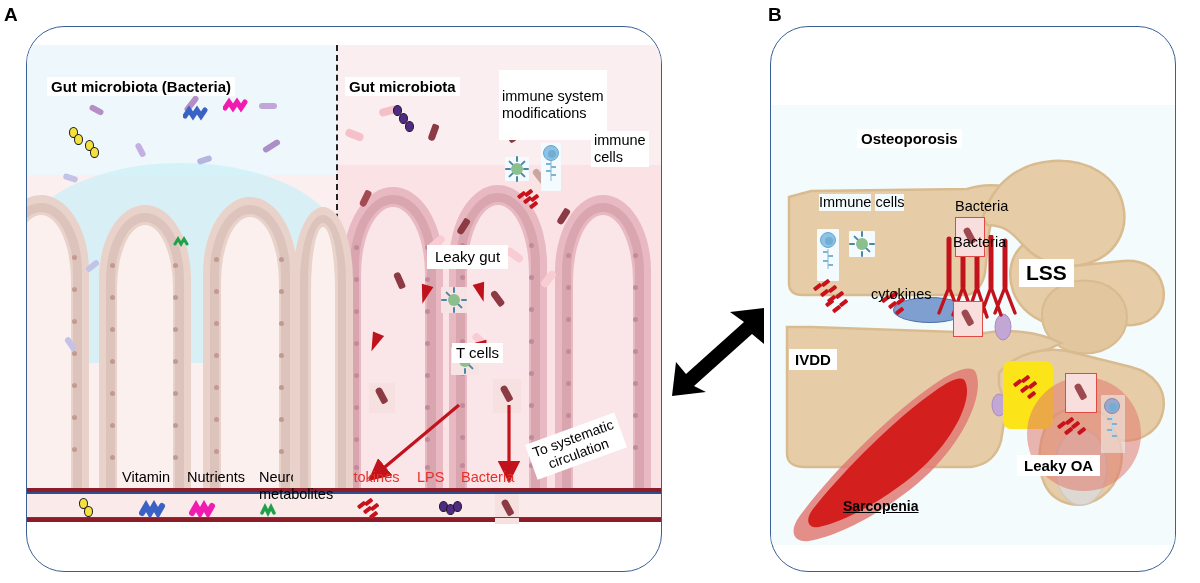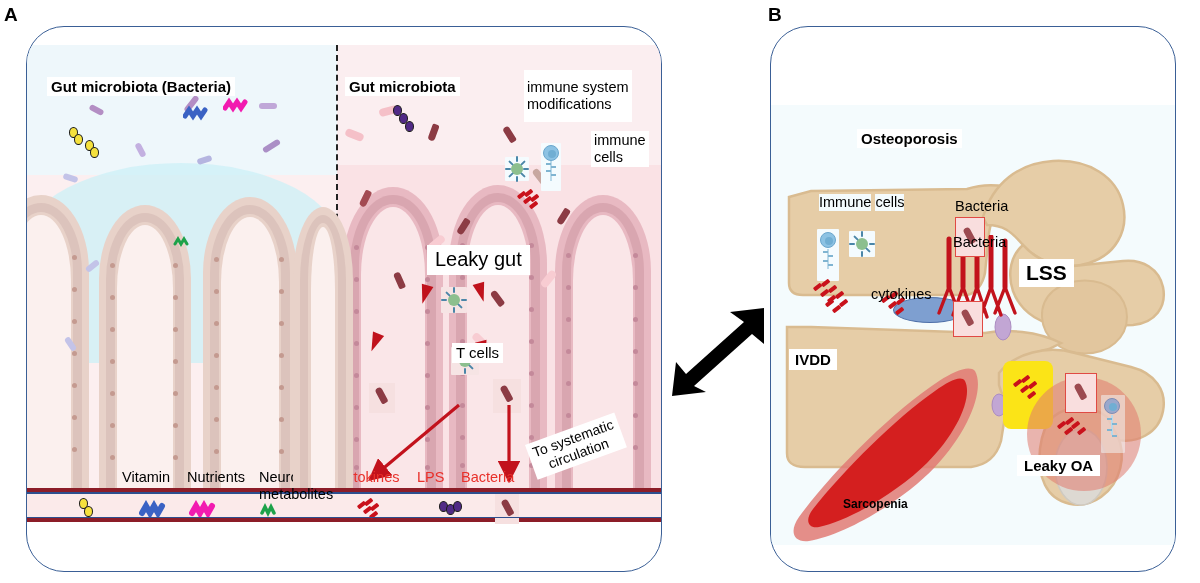--- a/index.html
+++ b/index.html
@@ -530,31 +530,31 @@
         <marker id="rh2" markerWidth="7" markerHeight="7" refX="5" refY="3.5" orient="auto">
           <polygon points="0 0, 7 3.5, 0 7" fill="#c2121c"></polygon>
         </marker>
       </defs>
       <line x1="16" y1="2" x2="16" y2="74" stroke="#c2121c" stroke-width="3.2" marker-end="url(#rh2)"></line>
     </svg>
 
     <div class="heading" style="left:20px; top:50px;">Gut microbiota (Bacteria)</div>
     <div class="heading" style="left:318px; top:50px;">Gut microbiota</div>
 
-    <div class="lbl" style="left:472px; top:43px; padding:9px 3px;margin-left:25px;">
+    <div class="lbl" style="left:472px; top:43px; padding:18px 3px;">
       <div>immune system</div>
       <div>modifications</div>
     </div>
 
     <div class="lbl" style="left:564px; top:104px; padding:1px 3px;">
       <div>immune</div>
       <div>cells</div>
     </div>
 
-    <div class="lbl" style="left:400px; top:218px; padding:3px 8px; font-size:20px;">Leaky gut</div>
+    <div class="lbl" style="left:400px; top:218px; padding:3px 8px; font-size:15px;">Leaky gut</div>
 
     <div class="lbl" style="left:425px; top:316px; padding:1px 4px; font-size:15px;">T cells</div>
 
     <div class="circ-label" style="left:498px; top:418px;">
       <div>To systematic</div>
       <div>circulation</div>
     </div>
 
     <div class="lbl plain" style="left:95px; top:442px;">Vitamin</div>
     <div class="lbl plain" style="left:160px; top:442px;">Nutrients</div>
@@ -725,17 +725,17 @@
 
       <div class="blbl norm" style="left:178px; top:128px; background:transparent;">Bacteria</div>
       <div class="blbl norm" style="left:180px; top:92px; background:transparent;">Bacteria</div>
 
       <div class="blbl" style="left:248px; top:154px; font-size:21px; padding:2px 7px;">LSS</div>
 
       <div class="blbl" style="left:18px; top:244px; font-size:15px; padding:2px 6px;">IVDD</div>
 
       <div class="blbl" style="left:246px; top:350px; font-size:15px; padding:2px 7px;">Leaky OA</div>
 
-      <div class="blbl" style="left:68px; top:392px; font-size:12px; background:transparent;">Sarcopenia</div>
+      <div class="blbl" style="left:68px; top:392px; font-size:14px; background:transparent;text-decoration:underline;">Sarcopenia</div>
     </div>
   </div>
 
 </div>
 
 </body></html>

